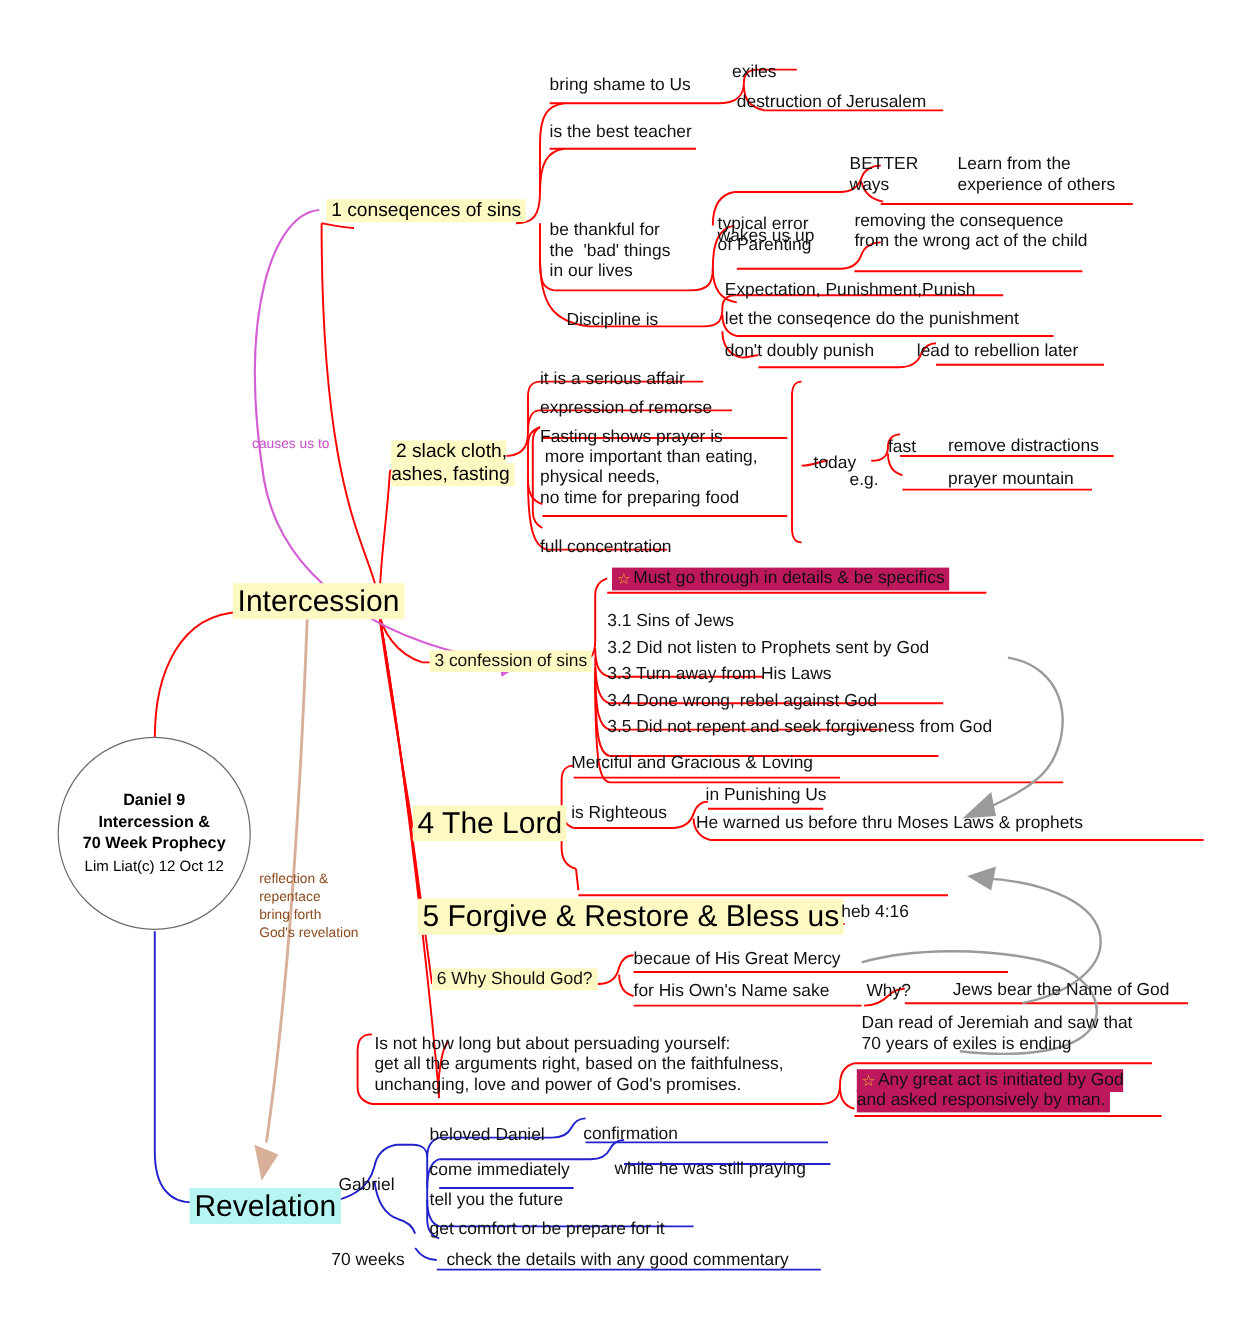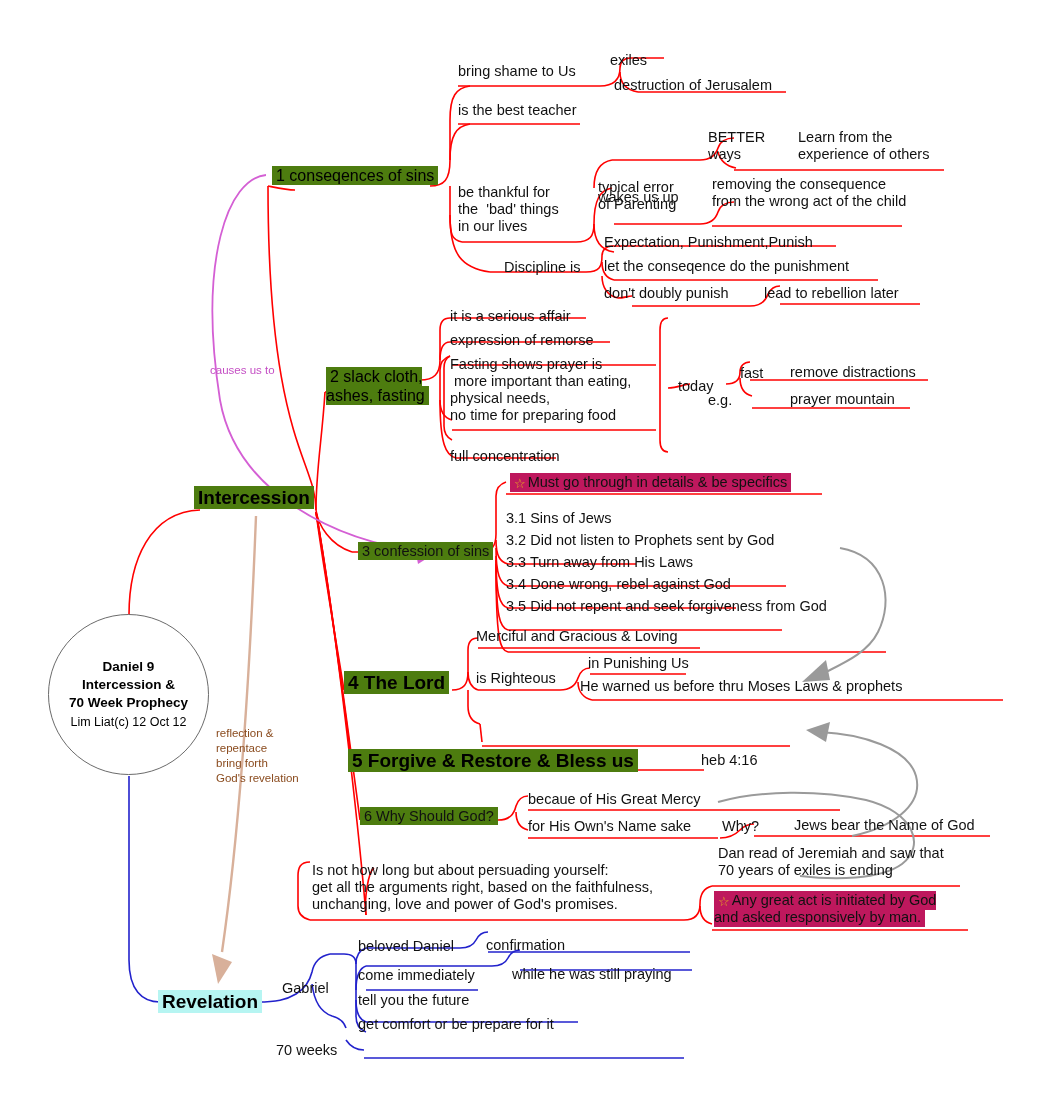--- a/index.html
+++ b/index.html
@@ -28,34 +28,34 @@
     line-height: 1.18;
     color: #000000;
   }
   
   .t {
     font-size: 14.5px;
     color: #111111;
   }
   
   .hl-pink {
-    background: #4d7c0f;
+    background: #fef9c3;
     padding: 1px 4px 1px 4px;
   }
   .hl-cyan {
     background: #b6f5f2;
     padding: 1px 4px 1px 4px;
   }
   .hl-yellow {
     background: #be185d;
     padding: 1px 4px 2px 4px;
   }
   .big {
-    font-size: 19px;
-    font-weight: bold;
+    font-size: 25px;
+    font-weight: normal;
   }
   .mid {
     font-size: 16px;
   }
   .root {
     position: absolute;
     width: 161px;
     height: 161px;
     border: 1px solid #6b6b6b;
     border-radius: 50%;
@@ -288,21 +288,21 @@
   <div class="node t" style="left:598px; top:144px;margin-top:45px;"><span>wakes us up</span></div>
   <div class="node t" style="left:708px; top:129px;"><span>BETTER
 ways</span></div>
   <div class="node t" style="left:798px; top:129px;"><span>Learn from the
 experience of others</span></div>
   <div class="node t" style="left:598px; top:179px;"><span>typical error
 of Parenting</span></div>
   <div class="node t" style="left:712px; top:176px;"><span>removing the consequence
 from the wrong act of the child</span></div>
 
-  <div class="node t" style="left:504px; top:259px;"><span>Discipline is</span></div>
+  <div class="node t" style="left:472px; top:259px;"><span>Discipline is</span></div>
   <div class="node t" style="left:604px; top:234px;"><span>Expectation, Punishment,Punish</span></div>
   <div class="node t" style="left:604px; top:258px;"><span>let the conseqence do the punishment</span></div>
   <div class="node t" style="left:604px; top:285px;"><span>don't doubly punish</span></div>
   <div class="node t" style="left:764px; top:285px;"><span>lead to rebellion later</span></div>
 
   <div class="node mid" style="left:326px; top:368px;"><span class="hl-pink">2 slack cloth,
 ashes, fasting</span></div>
 
   <div class="node t" style="left:450px; top:308px;"><span>it is a serious affair</span></div>
   <div class="node t" style="left:450px; top:332px;"><span>expression of remorse</span></div>
@@ -355,14 +355,15 @@
 
   <div class="node t" style="left:282px; top:980px;"><span>Gabriel</span></div>
   <div class="node t" style="left:358px; top:938px;"><span>beloved Daniel</span></div>
   <div class="node t" style="left:486px; top:937px;"><span>confirmation</span></div>
   <div class="node t" style="left:358px; top:967px;"><span>come immediately</span></div>
   <div class="node t" style="left:512px; top:966px;"><span>while he was still praying</span></div>
   <div class="node t" style="left:358px; top:992px;"><span>tell you the future</span></div>
   <div class="node t" style="left:358px; top:1016px;"><span>get comfort or be prepare for it</span></div>
 
   <div class="node t" style="left:276px; top:1042px;"><span>70 weeks</span></div>
+  <div class="node t" style="left:372px; top:1042px;"><span>check the details with any good commentary</span></div>
 
 </div>
 
 </body></html>

